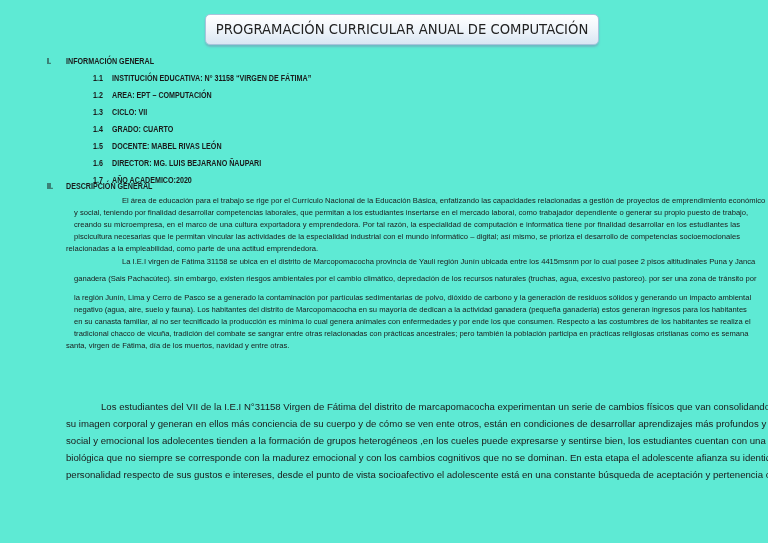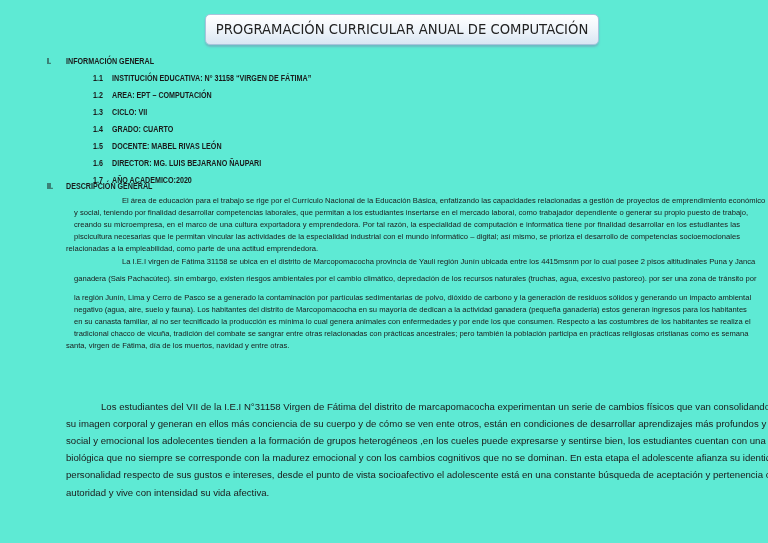--- a/index.html
+++ b/index.html
@@ -83,15 +83,14 @@
   <div class="p-line just" style="top:305px">negativo (agua, aire, suelo y fauna). Los habitantes del distrito de Marcopomacocha   en su mayoría de dedican a la actividad ganadera (pequeña ganadería) estos generan ingresos para los habitantes</div>
   <div class="p-line just" style="top:317px">en su canasta familiar, al no ser tecnificado la producción es mínima lo cual genera animales con enfermedades y por ende los que consumen. Respecto a las costumbres de los habitantes se realiza el</div>
   <div class="p-line just" style="top:329px">tradicional chacco de vicuña, tradición del combate se sangrar entre otras relacionadas con prácticas ancestrales; pero también la población participa en prácticas religiosas cristianas como es semana</div>
   <div class="p-line" style="top:341px">santa, virgen de Fátima, día de los muertos, navidad y entre otras.</div>
 
   <div class="p-line p3 indent" style="top:401px; width:auto">Los estudiantes del VII de la I.E.I N°31158 Virgen de Fátima del distrito de marcapomacocha experimentan un serie de cambios físicos que van consolidando su identidad y</div>
   <div class="p-line p3" style="top:418px; width:auto">su imagen corporal y generan en ellos más conciencia de su cuerpo y de cómo se ven ente otros, están en condiciones de desarrollar aprendizajes más profundos y complejos en lo</div>
   <div class="p-line p3" style="top:435px; width:auto">social y emocional  los adolecentes tienden a la formación de grupos heterogéneos ,en los cueles puede expresarse y sentirse bien, los estudiantes cuentan con una madurez</div>
   <div class="p-line p3" style="top:452px; width:auto">biológica que no siempre se corresponde con la madurez emocional  y con los cambios cognitivos que no se dominan. En esta etapa el adolescente afianza su identidad y</div>
   <div class="p-line p3" style="top:469px; width:auto">personalidad respecto de sus gustos e intereses, desde el punto de vista socioafectivo el adolescente está en una constante búsqueda de aceptación y pertenencia cuestionan la</div>
-  <div class="p-line p3" style="top:487px; width:auto">autoridad y vive con intensidad su vida afectiva.</div>
 
 </div>
 
 </body></html>

